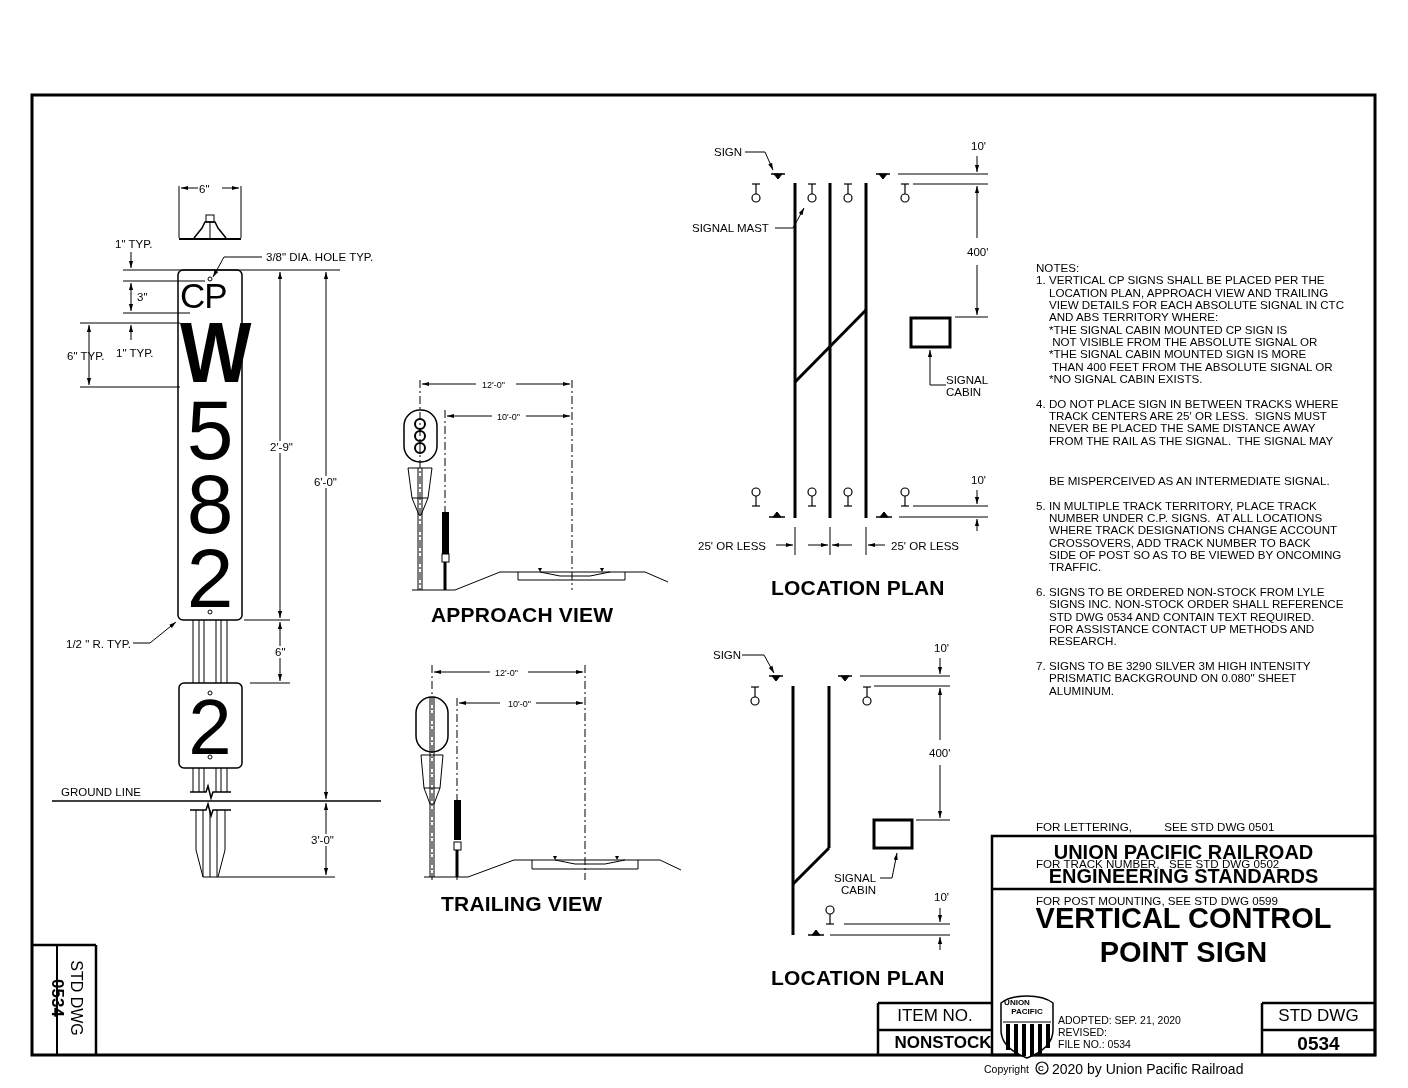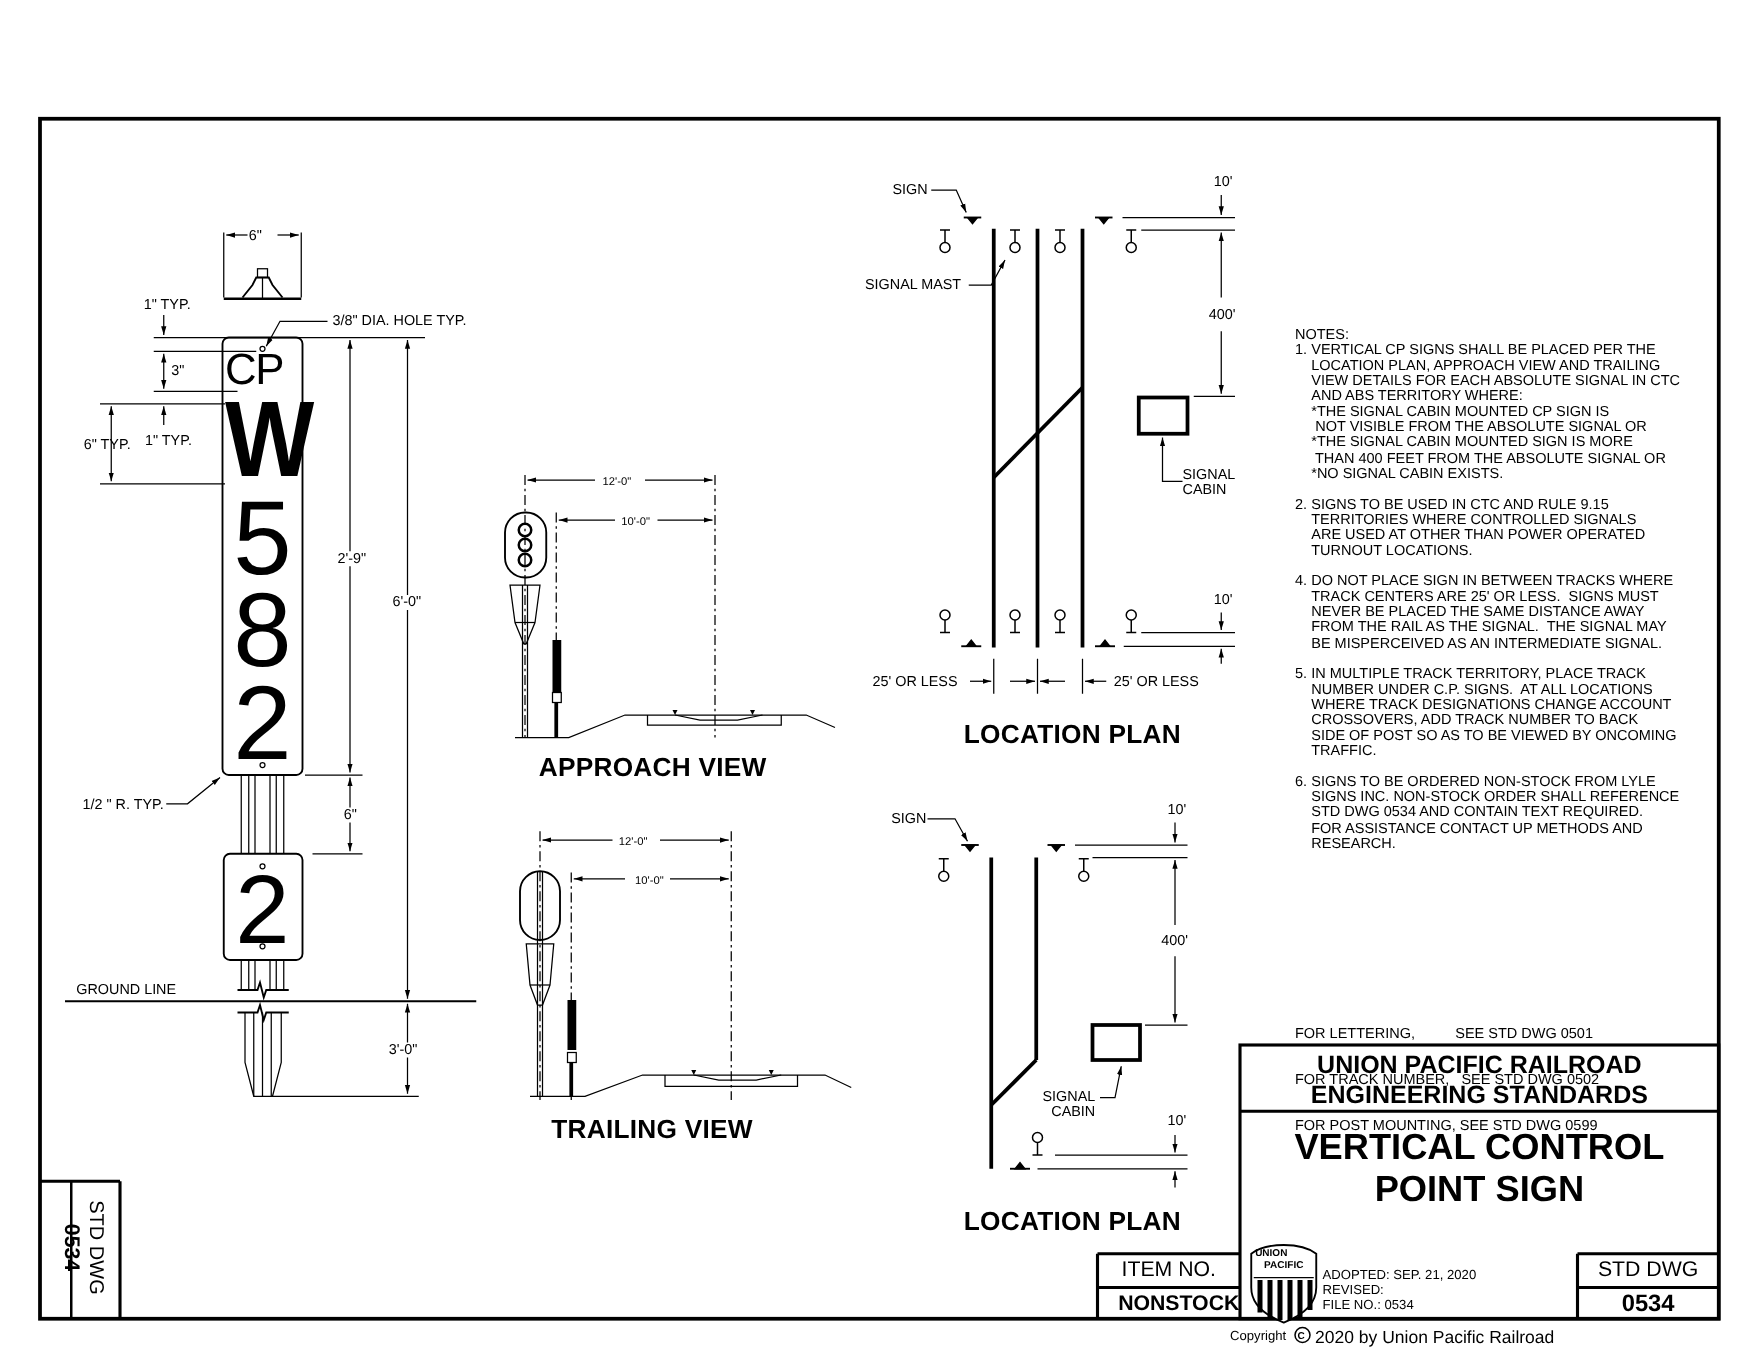--- a/index.html
+++ b/index.html
@@ -339,47 +339,46 @@
         <span class="ln" style="white-space: pre;">LOCATION PLAN, APPROACH VIEW AND TRAILING</span>
         <span class="ln" style="white-space: pre;">VIEW DETAILS FOR EACH ABSOLUTE SIGNAL IN CTC</span>
         <span class="ln" style="white-space: pre;">AND ABS TERRITORY WHERE:</span>
         <span class="ln" style="white-space: pre;">*THE SIGNAL CABIN MOUNTED CP SIGN IS</span>
         <span class="ln" style="white-space: pre;"> NOT VISIBLE FROM THE ABSOLUTE SIGNAL OR</span>
         <span class="ln" style="white-space: pre;">*THE SIGNAL CABIN MOUNTED SIGN IS MORE</span>
         <span class="ln" style="white-space: pre;"> THAN 400 FEET FROM THE ABSOLUTE SIGNAL OR</span>
         <span class="ln" style="white-space: pre;">*NO SIGNAL CABIN EXISTS.</span>
       </div>
       <div class="note">
-        <span class="ln first"><span class="n">2.</span><span>SIGNS TO BE USED IN CTC AND RULE 9.15</span></span>
-        <span class="ln" style="white-space: pre;">TERRITORIES WHERE CONTROLLED SIGNALS</span>
-        <span class="ln" style="white-space: pre;">ARE USED AT OTHER THAN POWER OPERATED</span>
-        <span class="ln" style="white-space: pre;">TURNOUT LOCATIONS.</span>
-      </div>
-      <div class="note">
         <span class="ln first"><span class="n">4.</span><span>DO NOT PLACE SIGN IN BETWEEN TRACKS WHERE</span></span>
         <span class="ln" style="white-space: pre;">TRACK CENTERS ARE 25' OR LESS.  SIGNS MUST</span>
         <span class="ln" style="white-space: pre;">NEVER BE PLACED THE SAME DISTANCE AWAY</span>
         <span class="ln" style="white-space: pre;">FROM THE RAIL AS THE SIGNAL.  THE SIGNAL MAY</span>
-        <span class="ln" style="white-space: pre;">BE MISPERCEIVED AS AN INTERMEDIATE SIGNAL.</span>
+        <span class="ln" style="white-space: pre; margin-top: 28px;">BE MISPERCEIVED AS AN INTERMEDIATE SIGNAL.</span>
       </div>
       <div class="note">
         <span class="ln first"><span class="n">5.</span><span>IN MULTIPLE TRACK TERRITORY, PLACE TRACK</span></span>
         <span class="ln" style="white-space: pre;">NUMBER UNDER C.P. SIGNS.  AT ALL LOCATIONS</span>
         <span class="ln" style="white-space: pre;">WHERE TRACK DESIGNATIONS CHANGE ACCOUNT</span>
         <span class="ln" style="white-space: pre;">CROSSOVERS, ADD TRACK NUMBER TO BACK</span>
         <span class="ln" style="white-space: pre;">SIDE OF POST SO AS TO BE VIEWED BY ONCOMING</span>
         <span class="ln" style="white-space: pre;">TRAFFIC.</span>
       </div>
       <div class="note">
         <span class="ln first"><span class="n">6.</span><span>SIGNS TO BE ORDERED NON-STOCK FROM LYLE</span></span>
         <span class="ln" style="white-space: pre;">SIGNS INC. NON-STOCK ORDER SHALL REFERENCE</span>
         <span class="ln" style="white-space: pre;">STD DWG 0534 AND CONTAIN TEXT REQUIRED.</span>
         <span class="ln" style="white-space: pre;">FOR ASSISTANCE CONTACT UP METHODS AND</span>
         <span class="ln" style="white-space: pre;">RESEARCH.</span>
       </div>
+      <div class="note">
+        <span class="ln first"><span class="n">7.</span><span>SIGNS TO BE 3290 SILVER 3M HIGH INTENSITY</span></span>
+        <span class="ln" style="white-space: pre;">PRISMATIC BACKGROUND ON 0.080" SHEET</span>
+        <span class="ln" style="white-space: pre;">ALUMINUM.</span>
+      </div>
     </div>
 </div>
 <div class="refs">
   <div>FOR LETTERING,          SEE STD DWG 0501</div>
   <div>FOR TRACK NUMBER,   SEE STD DWG 0502</div>
   <div>FOR POST MOUNTING, SEE STD DWG 0599</div>
 </div>
 
 <div class="tb-text" style="left:992px;top:840px;width:383px;font-size:20px;line-height:24px;">UNION PACIFIC RAILROAD</div>
 <div class="tb-text" style="left:992px;top:864px;width:383px;font-size:20px;line-height:24px;">ENGINEERING STANDARDS</div>

